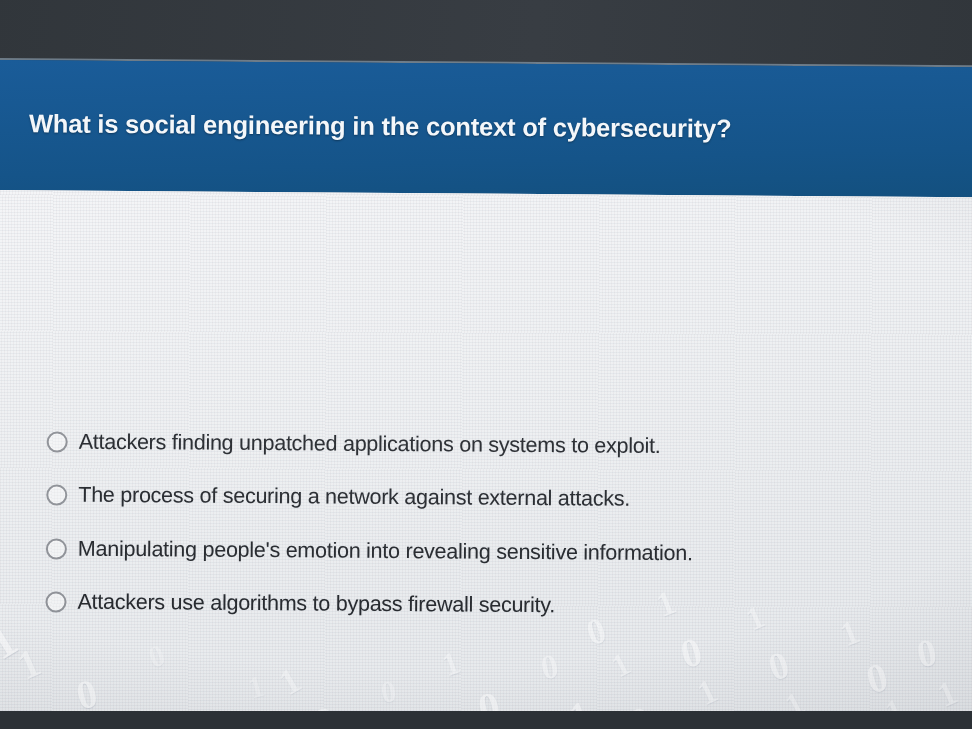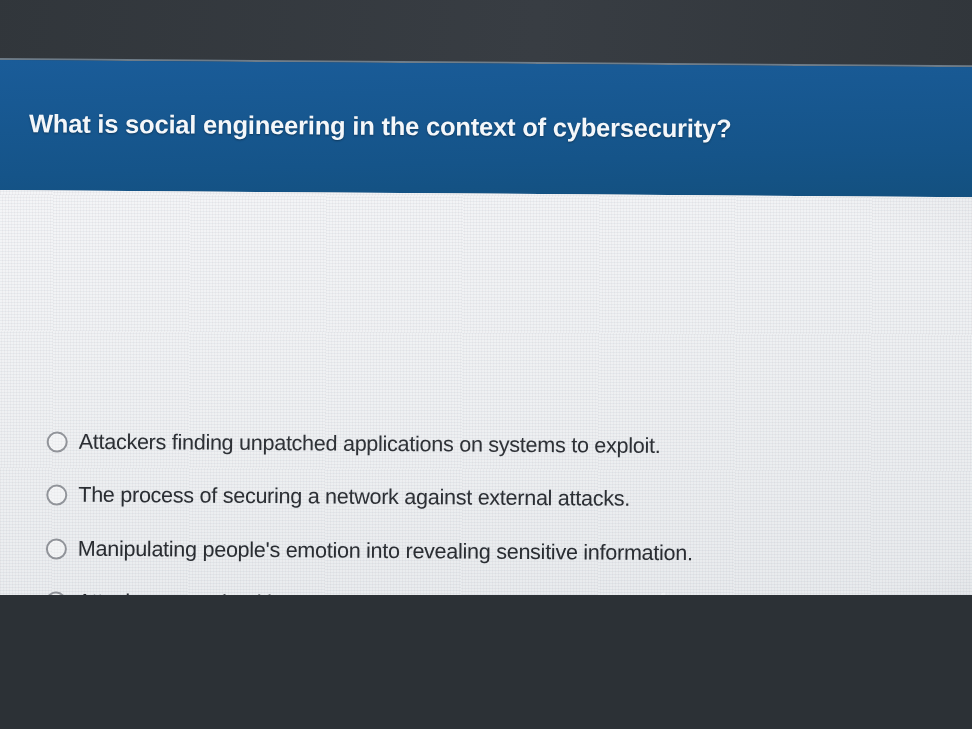--- a/index.html
+++ b/index.html
@@ -7,21 +7,21 @@
   html, body {
     width:972px; height:729px;
     overflow:hidden;
     background:#2c3136;
     font-family:"Liberation Sans", sans-serif;
   }
 
   
   #screen-photo {
     position:relative;
-    width:972px; height:595px;
+    width:972px; height:711px;
     overflow:hidden;
     background:#343a40;
   }
 
   
   #ui-plane {
     position:absolute;
     left:-14px; top:-10px;
     width:1000px; height:760px;
     transform:rotate(0.42deg);

